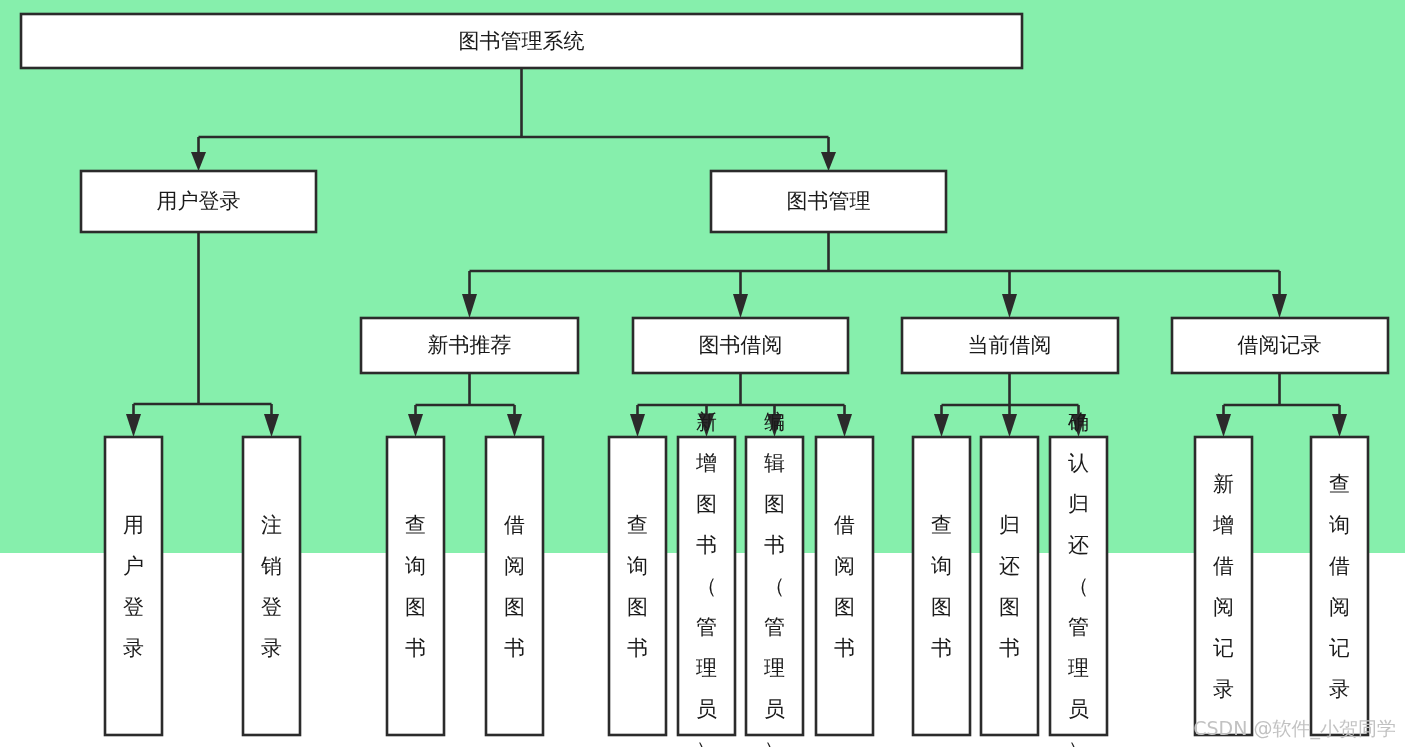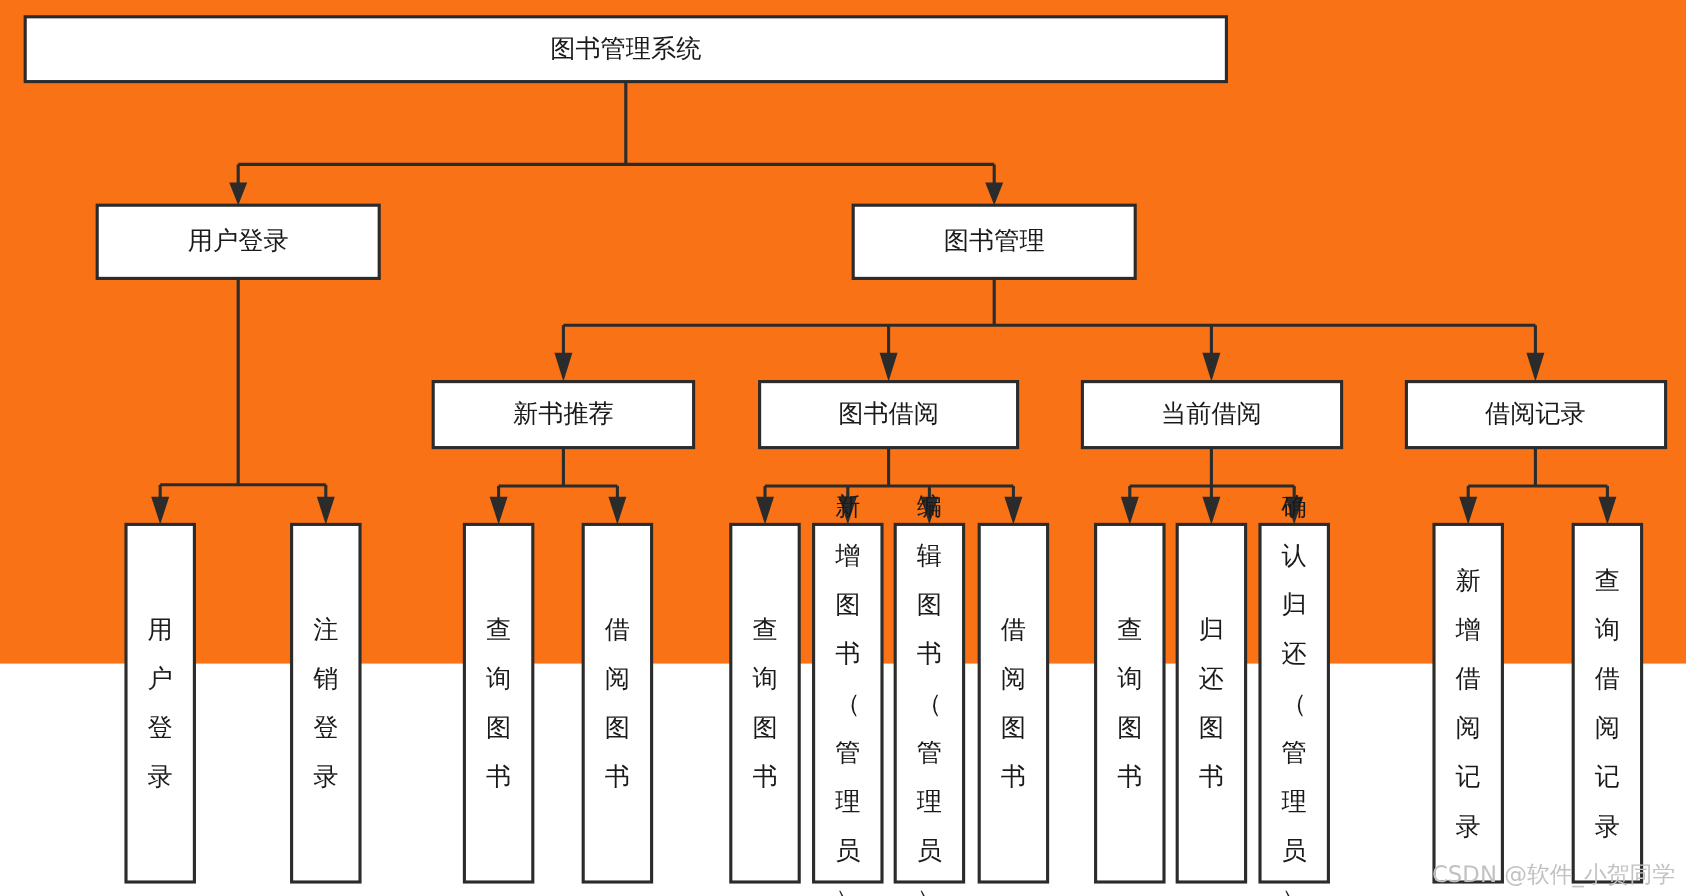--- a/index.html
+++ b/index.html
@@ -11,21 +11,21 @@
   body {
     width: 1405px;
     height: 747px;
     overflow: hidden;
     font-family: "DejaVu Sans", "Liberation Sans", sans-serif;
   }
   #diagram-root {
     position: relative;
     width: 1405px;
     height: 553px;
-    background: #f97316;
+    background: #86efac;
   }
   svg#diagram-svg {
     position: absolute;
     top: 0;
     left: 0;
     width: 1405px;
     height: 747px;
     display: block;
   }
   .node-box {

